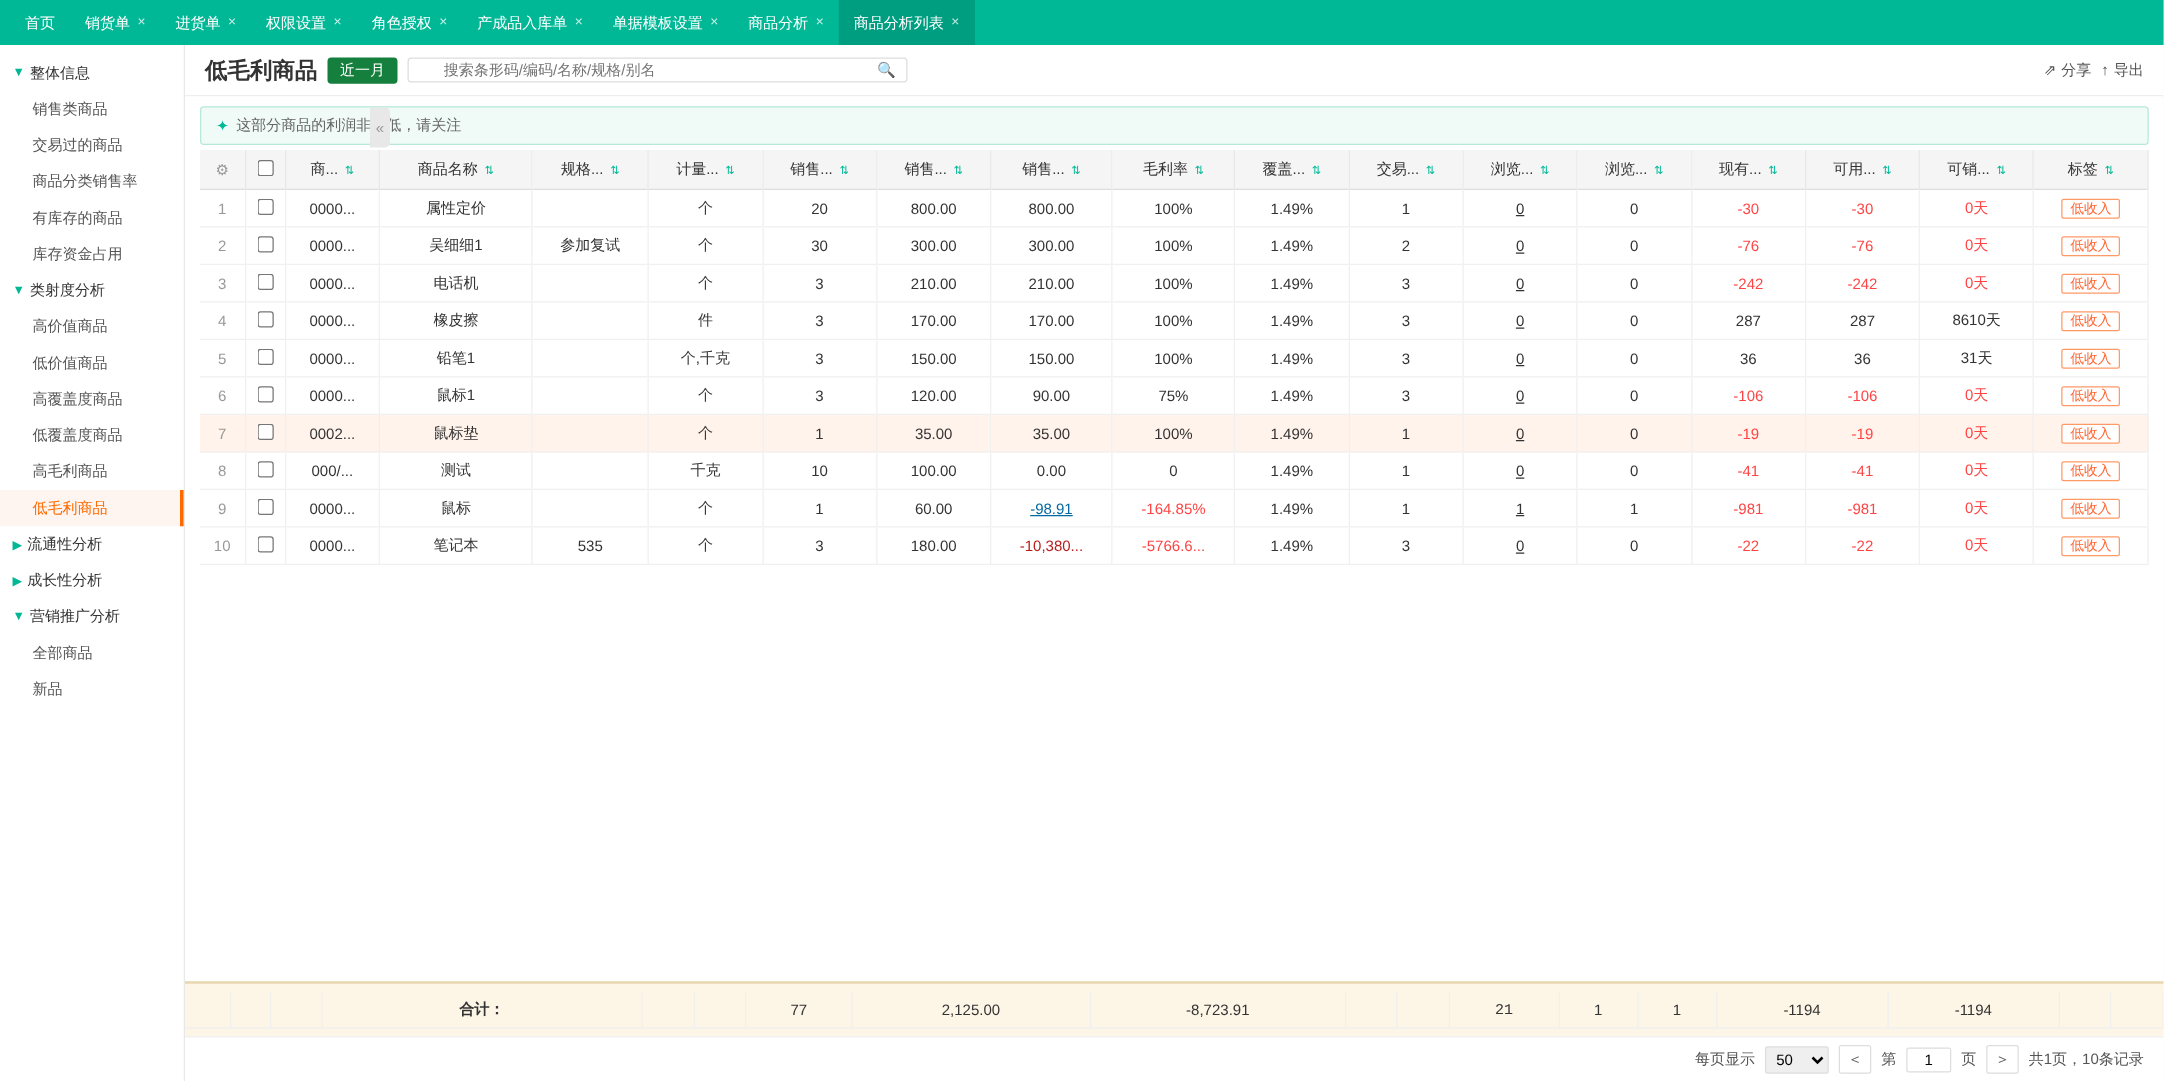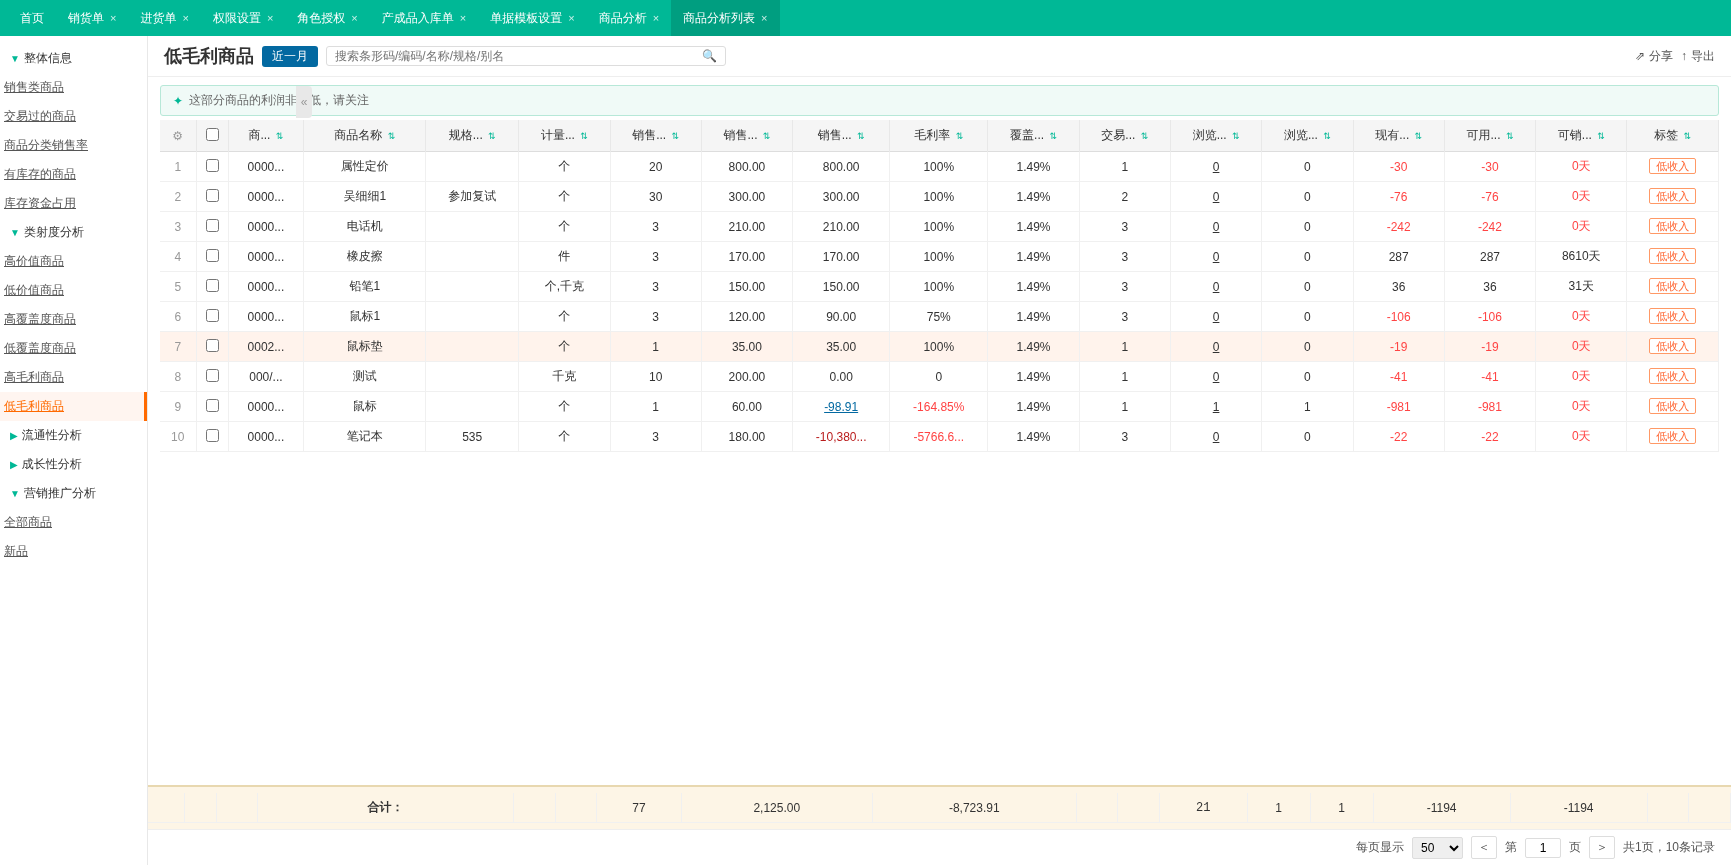--- a/index.html
+++ b/index.html
@@ -46,25 +46,24 @@
     .sidebar-group-header {
       display: flex;
       align-items: center;
       padding: 6px 10px;
       color: #333;
       font-size: 12px;
       cursor: pointer;
       gap: 4px;
     }
     .sidebar-item {
-      padding: 6px 10px 6px 4px;
+      padding: 6px 10px 6px 26px;
       color: #555;
       cursor: pointer;
       font-size: 12px;
-      text-decoration: underline;
     }
     .sidebar-item.active { background: #fff5f0; color: #ff6a00; border-right: 3px solid #ff6a00; }
     .sidebar-collapse-btn {
       position: absolute;
       left: 148px;
       top: 50px;
       width: 16px;
       height: 32px;
       background: #e8e8e8;
       display: flex;
@@ -93,21 +92,21 @@
       border-bottom: 1px solid #eee;
       gap: 8px;
       background: #fff;
     }
     .page-title {
       font-size: 18px;
       font-weight: bold;
       color: #333;
     }
     .time-filter {
-      background: #0369a1;
+      background: #15803d;
       color: #fff;
       padding: 2px 10px;
       border-radius: 3px;
       font-size: 12px;
       cursor: pointer;
     }
     .search-box {
       display: flex;
       align-items: center;
       border: 1px solid #ddd;
@@ -116,20 +115,21 @@
       flex: 1;
       max-width: 400px;
       gap: 4px;
     }
     .search-box input {
       border: none;
       outline: none;
       flex: 1;
       font-size: 12px;
       color: #999;
+      margin-left: 20px;
     }
     .header-actions {
       margin-left: auto;
       display: flex;
       gap: 8px;
     }
     .header-btn {
       display: flex;
       align-items: center;
       gap: 4px;
@@ -549,21 +549,21 @@
     <td><span class="tag-badge">低收入</span></td>
   </tr>
             <tr>
     <td class="row-num">8</td>
     <td><input type="checkbox" style=""></td>
     <td>000/...</td>
     <td>测试</td>
     <td></td>
     <td>千克</td>
     <td>10</td>
-    <td>200.00</td>
+    <td>100.00</td>
     <td style="color:#333;">0.00</td>
     <td style="color:#333;">0</td>
     <td>1.49%</td>
     <td>1</td>
     <td style="text-decoration:underline;cursor:pointer;">0</td>
     <td>0</td>
     <td style="color:#ff4444;">-41</td>
     <td style="color:#ff4444;">-41</td>
     <td style="color:#ff4444;">0天</td>
     <td><span class="tag-badge">低收入</span></td>

